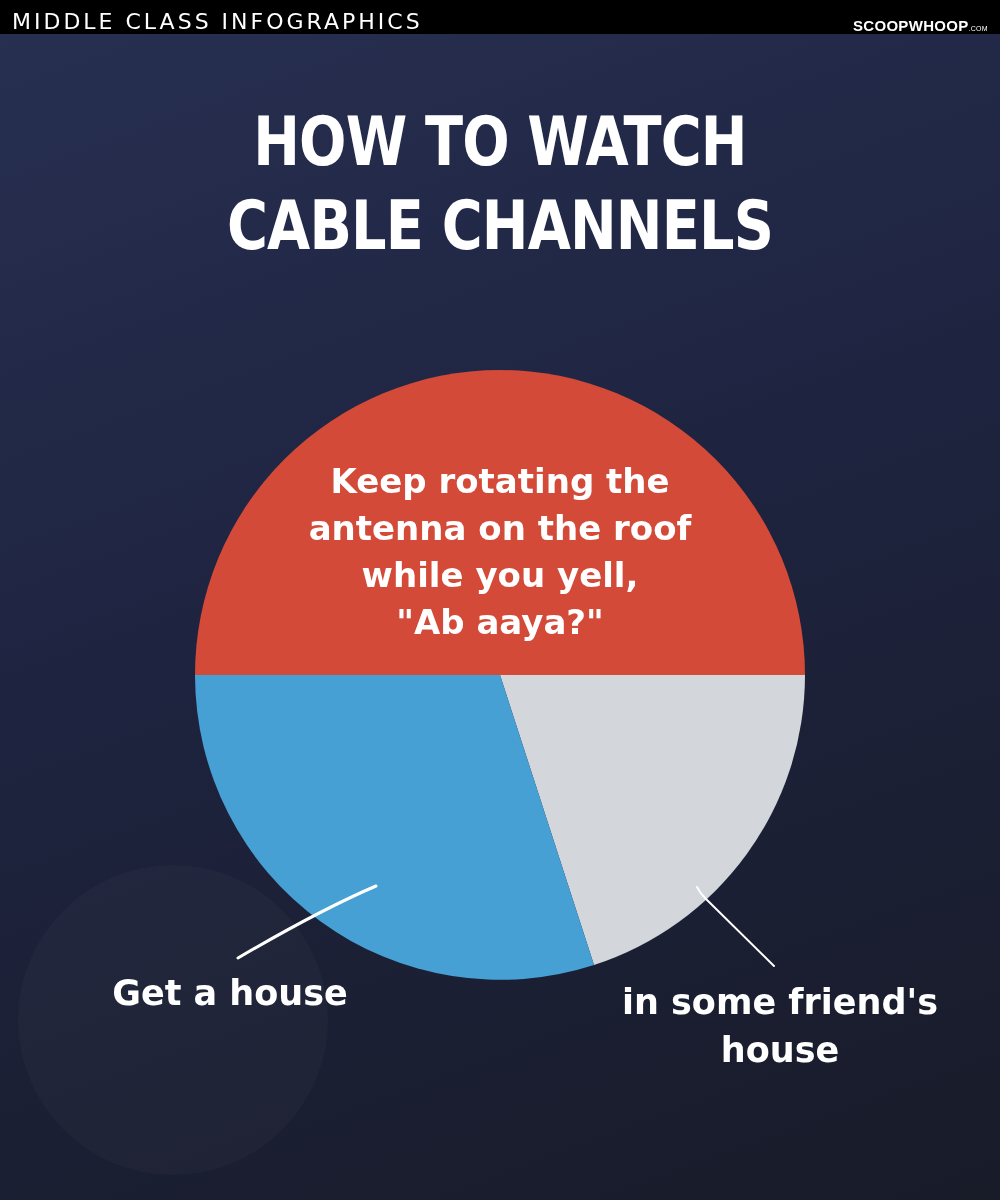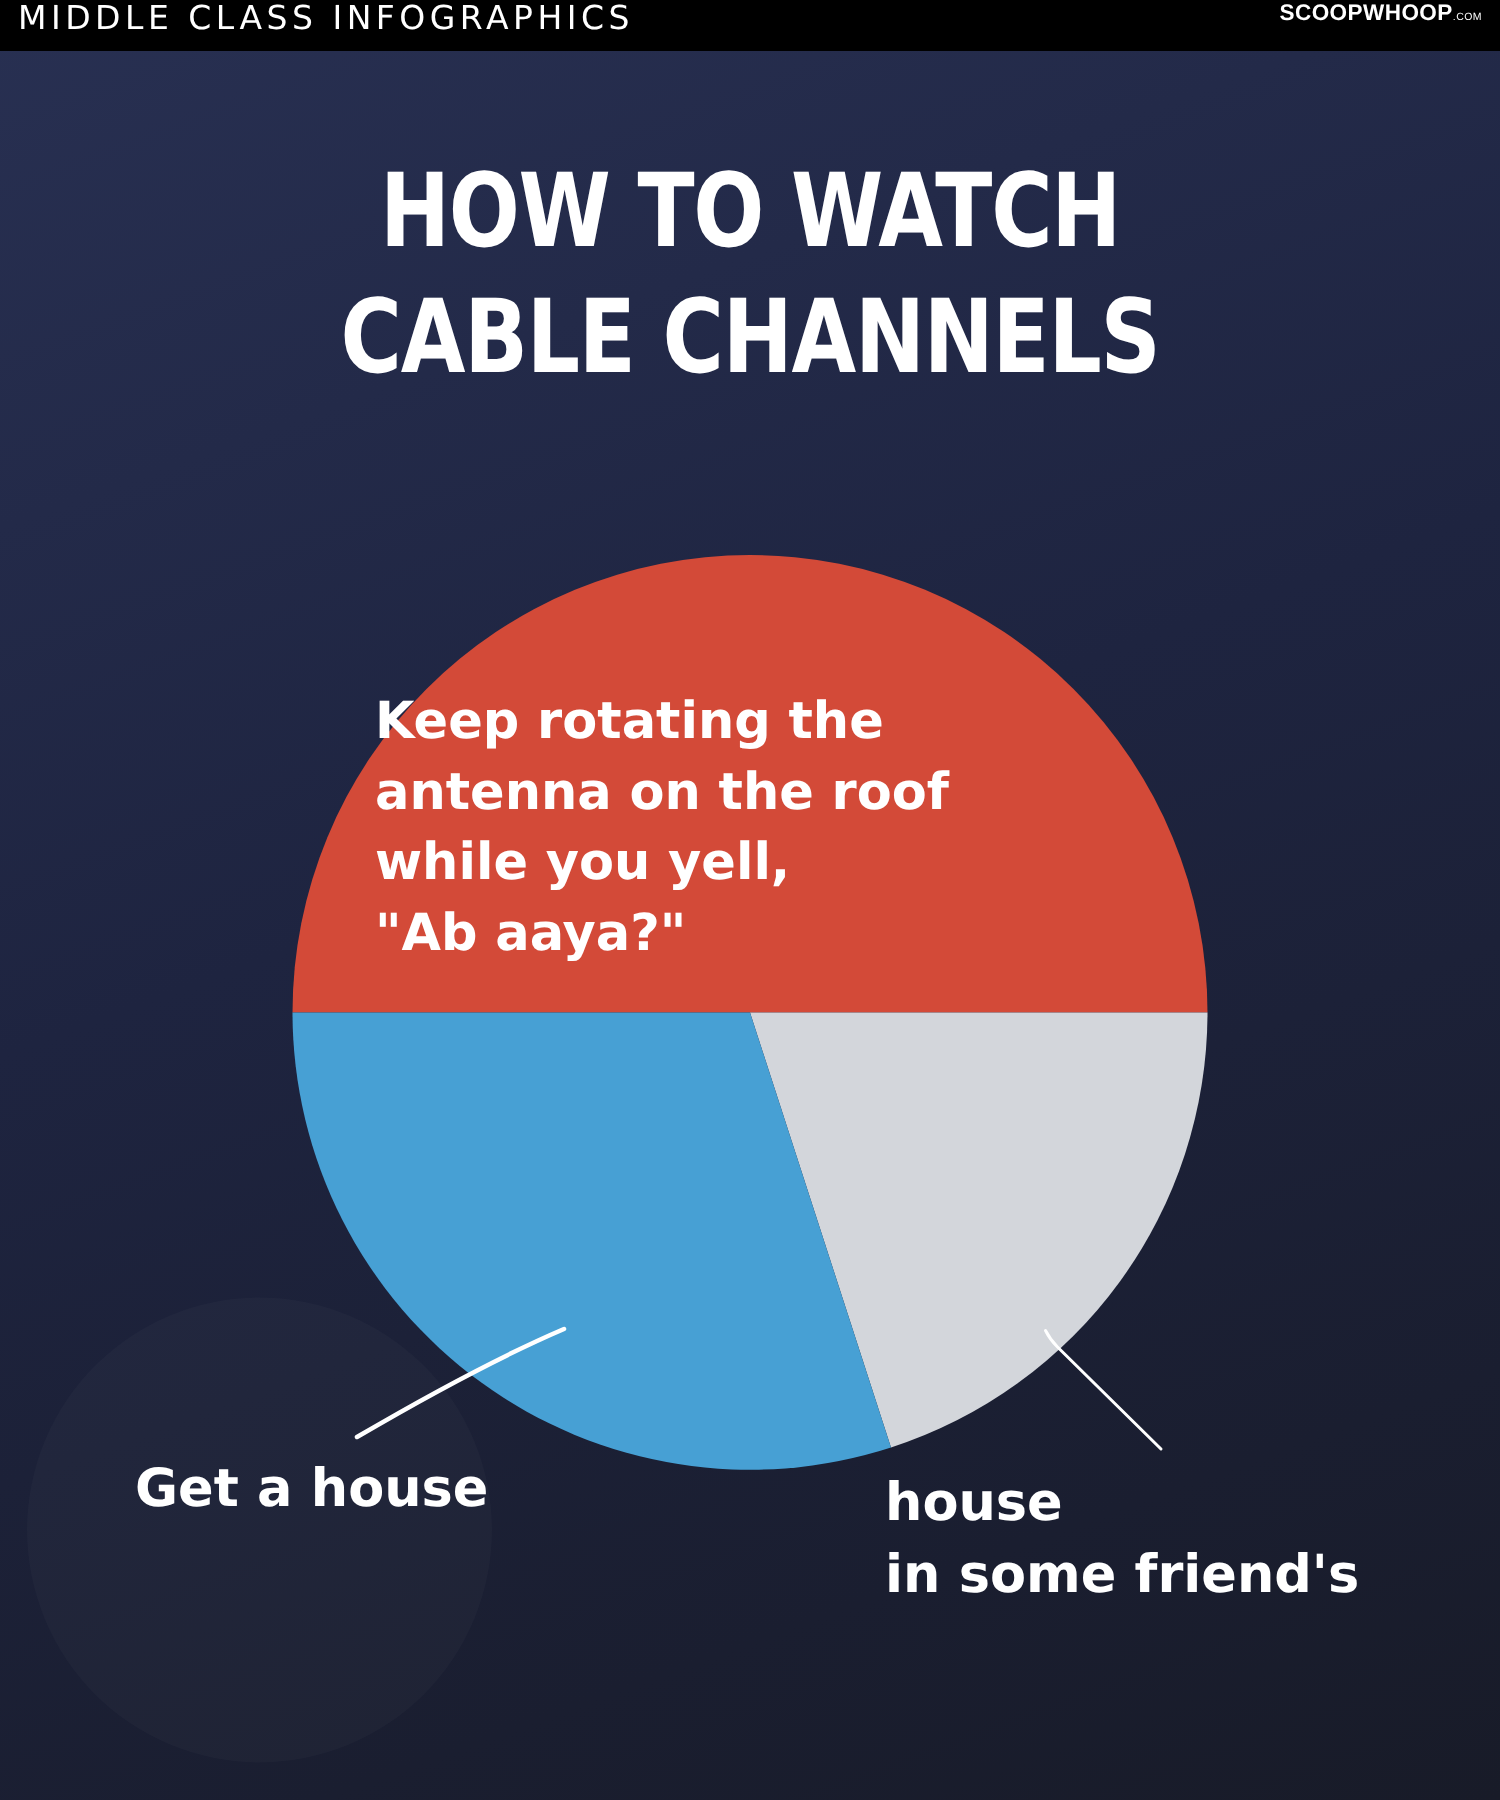--- a/index.html
+++ b/index.html
@@ -1,25 +1,25 @@
 <!DOCTYPE html>
 <html><head>
 <meta charset="utf-8">
 <style>
   html,body{margin:0;padding:0;}
   body{width:1000px;height:1200px;overflow:hidden;font-family:"DejaVu Sans",sans-serif;}
   .page{position:relative;width:1000px;height:1200px;background:linear-gradient(160deg,#283052 0%,#1e2440 45%,#181b28 100%);overflow:hidden;}
-  .topbar{position:absolute;left:0;top:0;width:1000px;height:34px;background:#000;display:flex;align-items:flex-start;justify-content:space-between;}
+  .topbar{position:absolute;left:0;top:0;width:1000px;height:34px;background:#000;display:flex;align-items:flex-end;justify-content:space-between;}
   .series-title{color:#fff;font-family:"DejaVu Sans",sans-serif;font-size:22px;letter-spacing:3px;margin-left:12px;font-weight:normal;}
   .brand{color:#fff;font-family:"Liberation Sans",sans-serif;font-size:15px;font-weight:bold;margin-right:12px;letter-spacing:0.3px;}
   .brand small{font-size:7px;font-weight:normal;}
   .title{position:absolute;left:0;top:100px;width:1000px;text-align:center;color:#fff;font-family:"DejaVu Sans",sans-serif;font-weight:bold;font-size:68px;line-height:84px;letter-spacing:-1px;transform:scaleX(0.82);transform-origin:center;}
   .watermark{position:absolute;left:18px;top:865px;width:310px;height:310px;border-radius:50%;background:rgba(255,255,255,0.025);}
   svg.pie{position:absolute;left:0;top:0;}
-  .label{position:absolute;color:#fff;font-family:"DejaVu Sans",sans-serif;font-weight:bold;text-align:left;}
+  .label{position:absolute;color:#fff;font-family:"DejaVu Sans",sans-serif;font-weight:bold;text-align:center;}
   .lbl-red{left:250px;top:458px;width:500px;font-size:34px;line-height:47px;}
   .lbl-blue{left:90px;top:970px;width:280px;font-size:35px;line-height:46px;}
   .lbl-gray{left:590px;top:978px;width:380px;font-size:35px;line-height:48px;}
 </style>
 </head>
 <body>
 
 <div class="page">
 
   <div class="topbar">
@@ -51,17 +51,17 @@
     <div>antenna on the roof</div>
     <div>while you yell,</div>
     <div>"Ab aaya?"</div>
   </div>
 
   <div class="label lbl-blue">
     <div>Get a house</div>
   </div>
 
   <div class="label lbl-gray">
+    <div>in some friend's</div>
     <div>house</div>
-    <div>in some friend's</div>
   </div>
 
 </div>
 
 </body></html>

